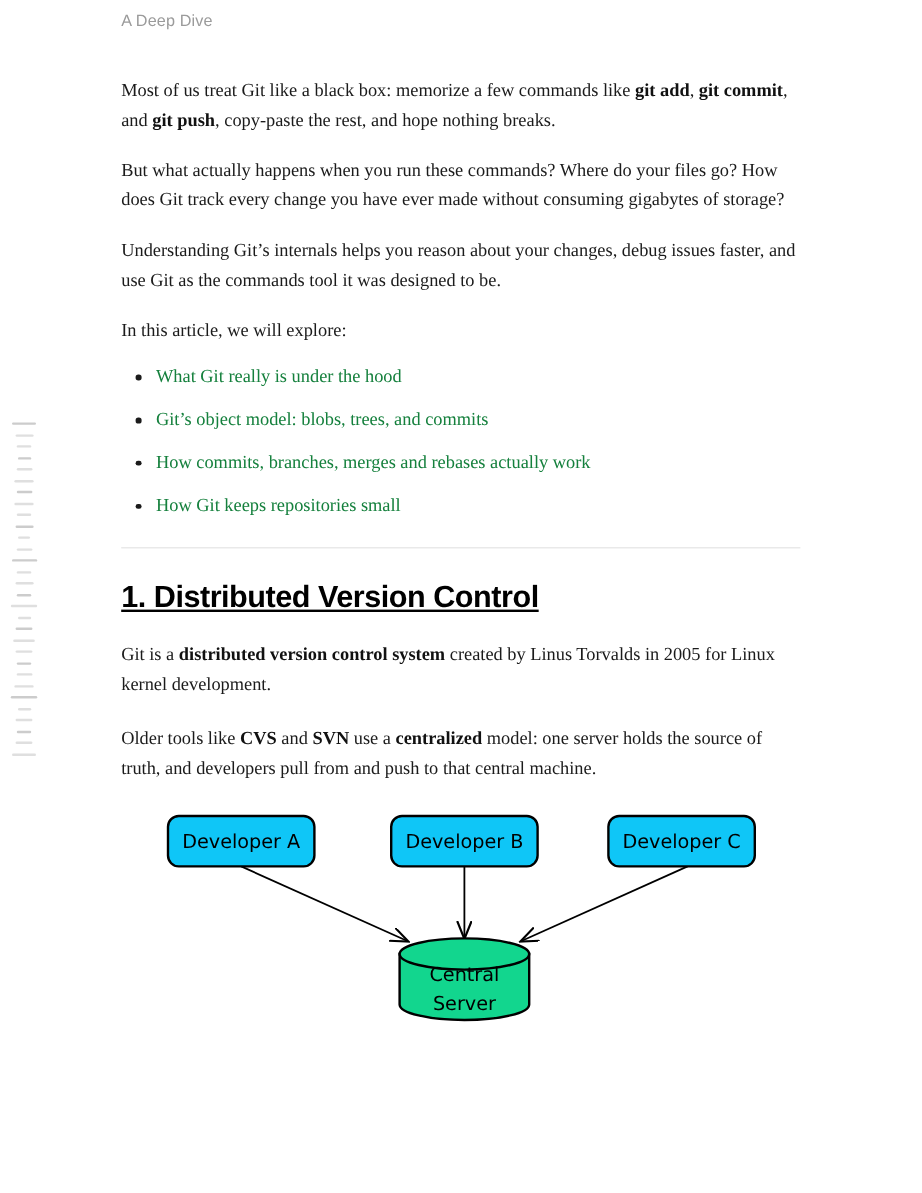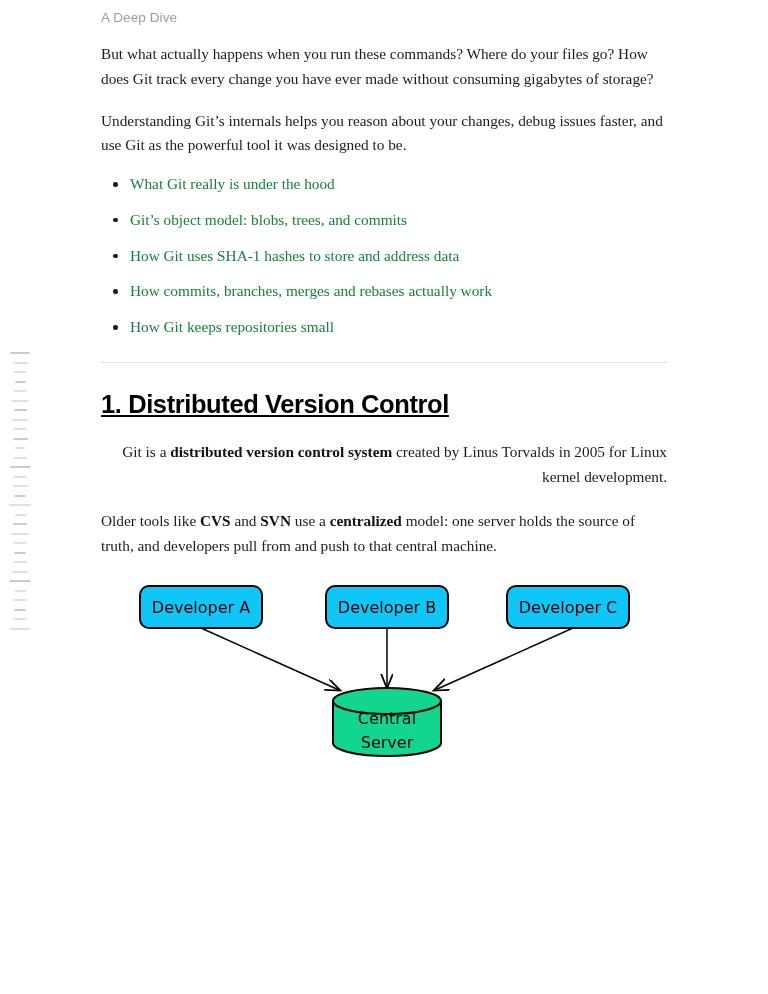--- a/index.html
+++ b/index.html
@@ -105,21 +105,21 @@
   h2.section-heading {
     font-family: "Liberation Sans", sans-serif;
     font-weight: bold;
     font-size: 25.5px;
     letter-spacing: -0.4px;
     color: #000000;
     margin: 27px 0 16px 0;
     text-decoration: underline;
   }
 
-  #p5 { margin-top: 21px; text-align: right; }
+  #p5 { margin-top: 21px; }
   #p6 { margin-top: 20px; }
 
   
   #diagram {
     margin-top: 18px;
     width: 566px;
     height: 195px;
     position: relative;
   }
   #diagram svg { display: block; }
@@ -164,28 +164,29 @@
     <div class="tick" style="left: 13px; top: 599px; width: 14px; opacity: 0.6;"></div>
     <div class="tick" style="left: 14px; top: 608.5px; width: 12px; opacity: 0.95;"></div>
     <div class="tick" style="left: 13px; top: 618px; width: 14px; opacity: 0.6;"></div>
     <div class="tick" style="left: 10px; top: 627.5px; width: 20px; opacity: 0.6;"></div>
   </div>
 
 <div id="article">
 
   <p id="page-subtitle">A Deep Dive</p>
 
+  <p class="para" id="p1"><span>Most of us treat Git like a black box: memorize a few commands like </span><b>git add</b><span>, </span><b>git commit</b><span>, and </span><b>git push</b><span>, copy-paste the rest, and hope nothing breaks.</span></p>
 
   <p class="para" id="p2">But what actually happens when you run these commands? Where do your files go? How does Git track every change you have ever made without consuming gigabytes of storage?</p>
-  <p class="para" id="p3">Understanding Git’s internals helps you reason about your changes, debug issues faster, and use Git as the powerful tool it was designed to be.</p>
+  <p class="para" id="p3">Understanding Git’s internals helps you reason about your changes, debug issues faster, and use Git as the commands tool it was designed to be.</p>
+  <p class="para" id="p4">In this article, we will explore:</p>
 
   <ul class="bullets">
     <li>What Git really is under the hood</li>
     <li>Git’s object model: blobs, trees, and commits</li>
-    <li>How Git uses SHA-1 hashes to store and address data</li>
     <li>How commits, branches, merges and rebases actually work</li>
     <li>How Git keeps repositories small</li>
   </ul>
 
   <hr class="divider">
 
   <h2 class="section-heading">1. Distributed Version Control</h2>
 
   <p class="para" id="p5"><span>Git is a </span><b>distributed version control system</b><span> created by Linus Torvalds in 2005 for Linux kernel development.</span></p>
 

